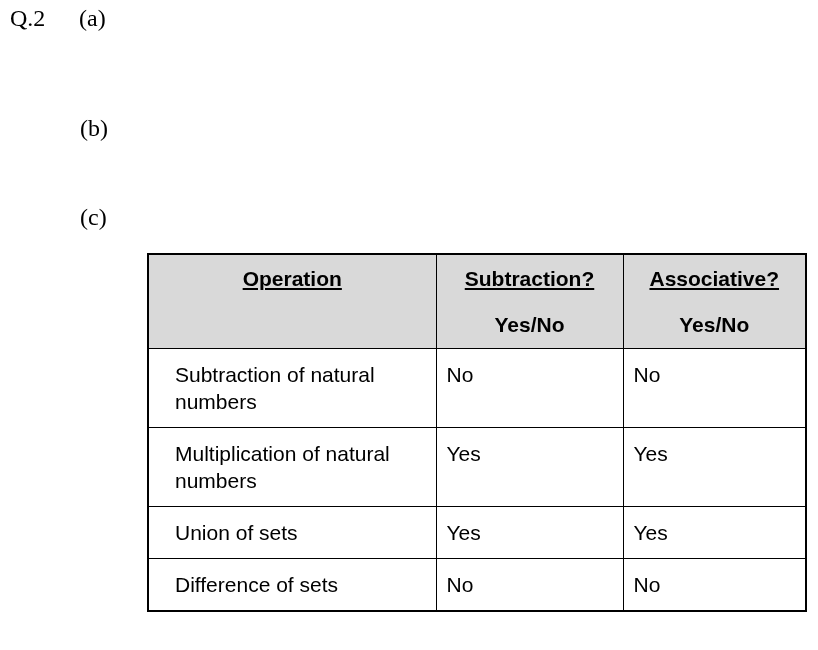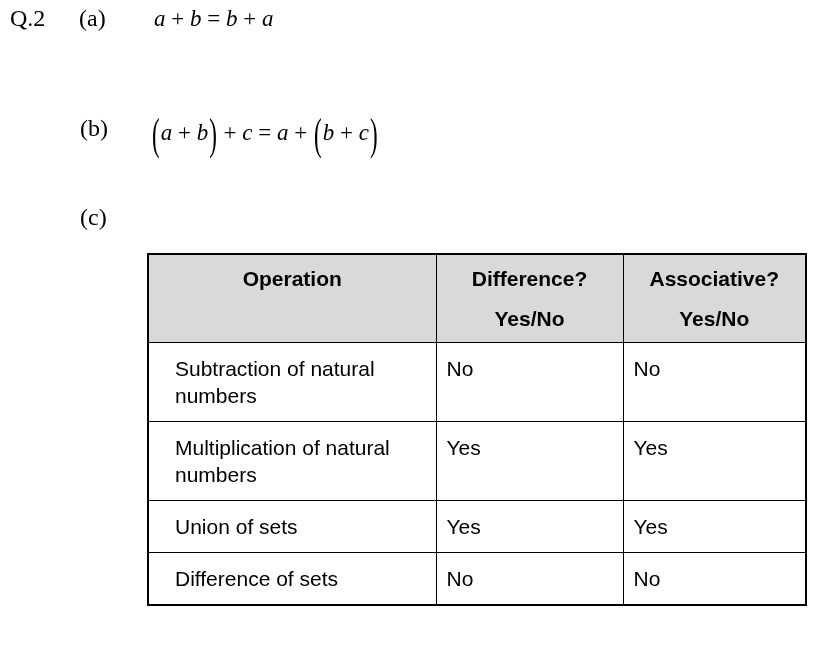--- a/index.html
+++ b/index.html
@@ -70,64 +70,62 @@
   }
   .op-table { border: 2px solid var(--border-color); }
 
   .op-table thead th {
     background: var(--header-bg);
     font-weight: bold;
     text-align: center;
     vertical-align: top;
     padding: 10px 4px 10px;
   }
-  .hdr-title { line-height: 27px; margin-bottom: 13px; }
+  .hdr-title { line-height: 27px; margin-bottom: 19px; text-decoration: underline; }
   .hdr-sub   { line-height: 27px; }
 
   .op-table td {
     vertical-align: top;
     padding: 12px 10px 12px;
     line-height: 27px;
   }
   td.op-cell  { text-align: left; padding-left: 26px; }
   td.ans-cell { }
 </style>
 </head>
 <body>
 
 <div class="page">
 
   <div id="qnum" class="qlabel">Q.2</div>
 
   <div id="label-a" class="qlabel">(a)</div>
   <div id="eq-a" class="math-block">
-    <div class="mline"><span class="var">a</span><span> + </span><span class="var">b</span><span> = </span><span class="var">b</span><span> + </span><span class="var">a</span></div>
   </div>
 
   <div id="label-b" class="qlabel">(b)</div>
   <div id="eq-b" class="math-block">
-    <div class="mline"><span class="bp">(</span><span class="var">a</span><span> + </span><span class="var">b</span><span class="bp">)</span><span> + </span><span class="var">c</span><span> = </span><span class="var">a</span><span> + </span><span class="bp">(</span><span class="var">b</span><span> + </span><span class="var">c</span><span class="bp">)</span></div>
   </div>
 
   <div id="label-c" class="qlabel">(c)</div>
 
   <table class="op-table">
     <colgroup>
       <col style="width:288px">
       <col style="width:187px">
       <col style="width:183px">
     </colgroup>
     <thead>
       <tr>
         <th>
           <div class="hdr-title">Operation</div>
           <div class="hdr-sub"></div>
         </th>
         <th>
-          <div class="hdr-title">Difference?</div>
+          <div class="hdr-title">Subtraction?</div>
           <div class="hdr-sub">Yes/No</div>
         </th>
         <th>
           <div class="hdr-title">Associative?</div>
           <div class="hdr-sub">Yes/No</div>
         </th>
       </tr>
     </thead>
     <tbody>
     <tr>

